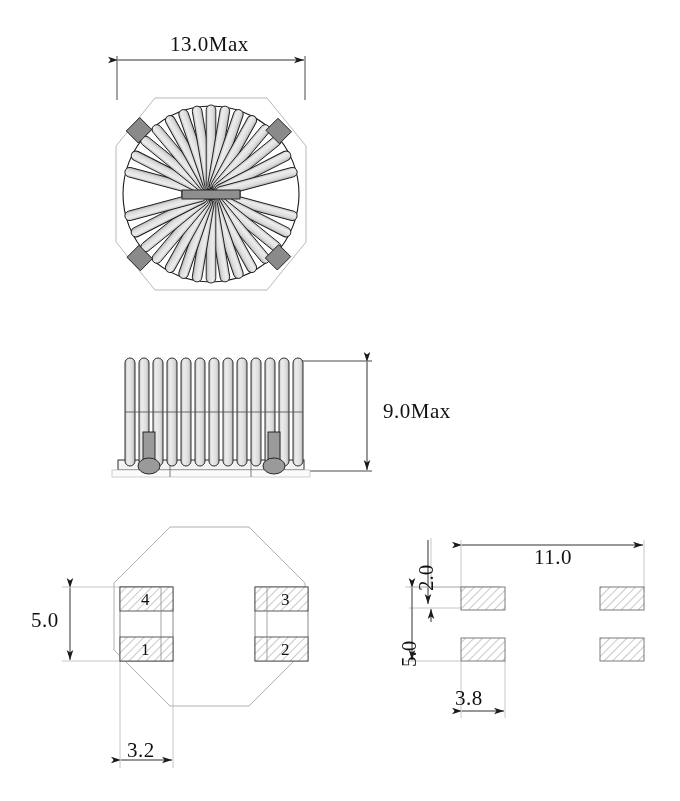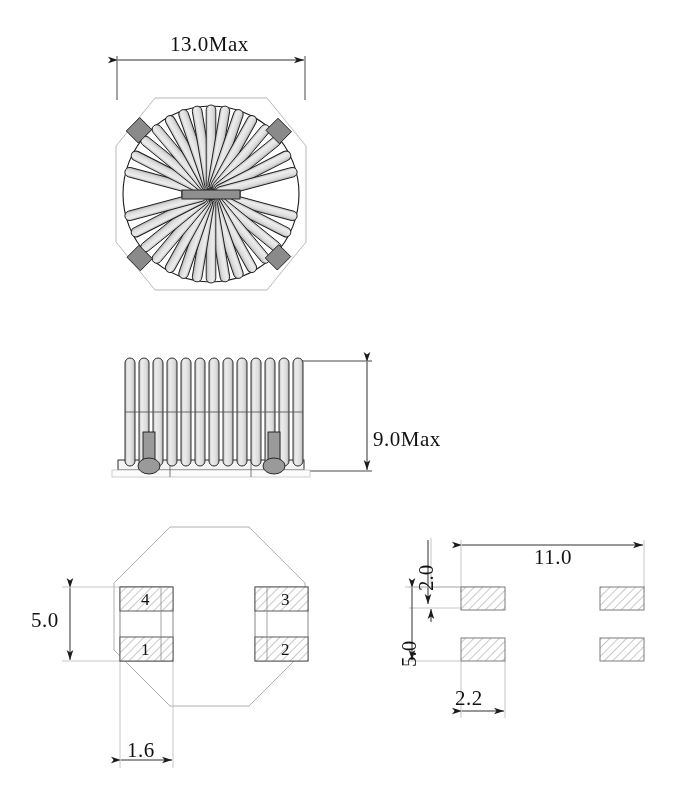--- a/index.html
+++ b/index.html
@@ -30,21 +30,21 @@
     display: block;
   }
   .dim-label {
     position: absolute;
     font-family: "Liberation Serif", "DejaVu Serif", serif;
     color: #111111;
     white-space: nowrap;
     letter-spacing: 0.5px;
   }
   .dim-13 { left: 170px; top: 32px; font-size: 21px; }
-  .dim-9  { left: 373px; top: 399px; font-size: 21px; margin-top: 28px; }
+  .dim-9  { left: 383px; top: 399px; font-size: 21px; }
   .dim-5  { left: 31px;  top: 608px; font-size: 21px; }
   .dim-22 { left: 127px; top: 738px; font-size: 21px; }
   .dim-11 { left: 534px; top: 521px; font-size: 21px; margin-top: 24px; }
   .dim-32 { left: 455px; top: 686px; font-size: 21px; }
   .dim-rot {
     position: absolute;
     font-family: "Liberation Serif", "DejaVu Serif", serif;
     color: #111111;
     font-size: 21px;
     white-space: nowrap;
@@ -320,25 +320,25 @@
       </g>
     </g>
   </svg>
 
   <div class="dim-label dim-13">13.0Max</div>
 
   <div class="dim-label dim-9">9.0Max</div>
 
   <div class="dim-label dim-5">5.0</div>
 
-  <div class="dim-label dim-22">1.6</div>
+  <div class="dim-label dim-22">3.2</div>
 
   <div class="dim-label dim-11">11.0</div>
 
-  <div class="dim-label dim-32">2.2</div>
+  <div class="dim-label dim-32">3.8</div>
 
   <div class="dim-rot dim-20r">2.0</div>
 
   <div class="dim-rot dim-50r">5.0</div>
 
   <div class="pad-num" style="left:141px; top:590px;">4</div>
   <div class="pad-num" style="left:281px; top:590px;">3</div>
   <div class="pad-num" style="left:141px; top:640px;">1</div>
   <div class="pad-num" style="left:281px; top:640px;">2</div>
 

